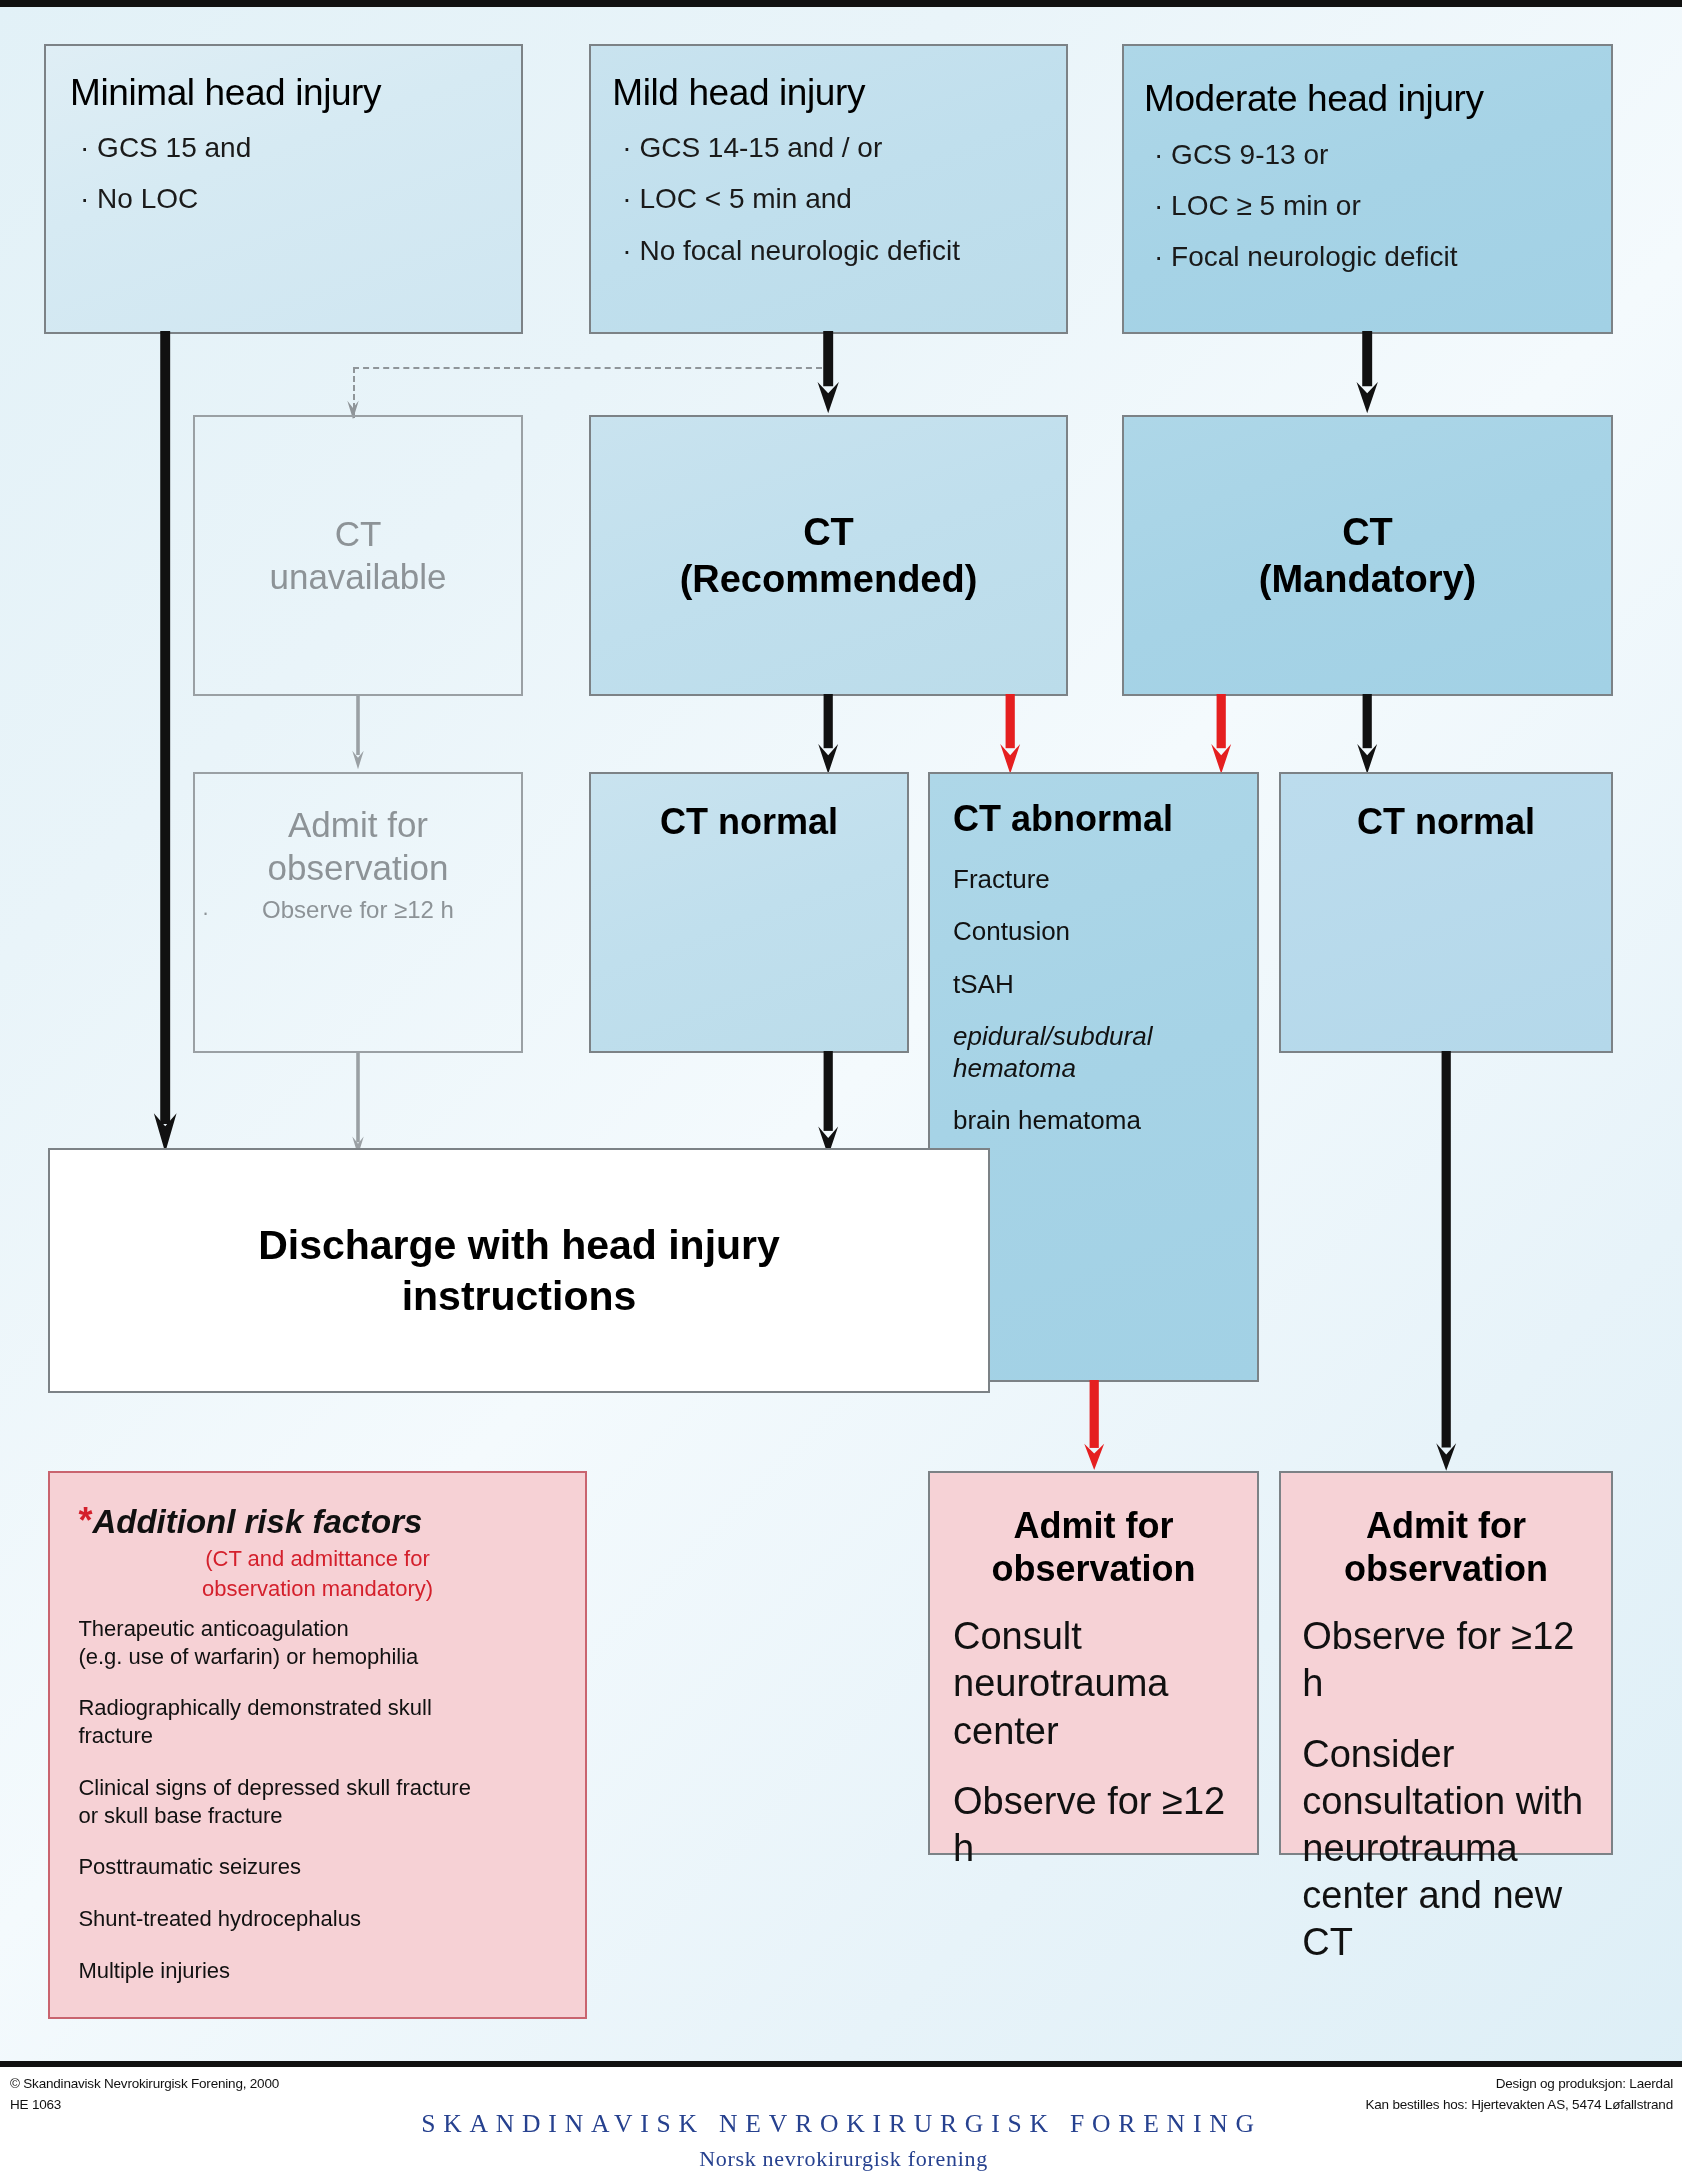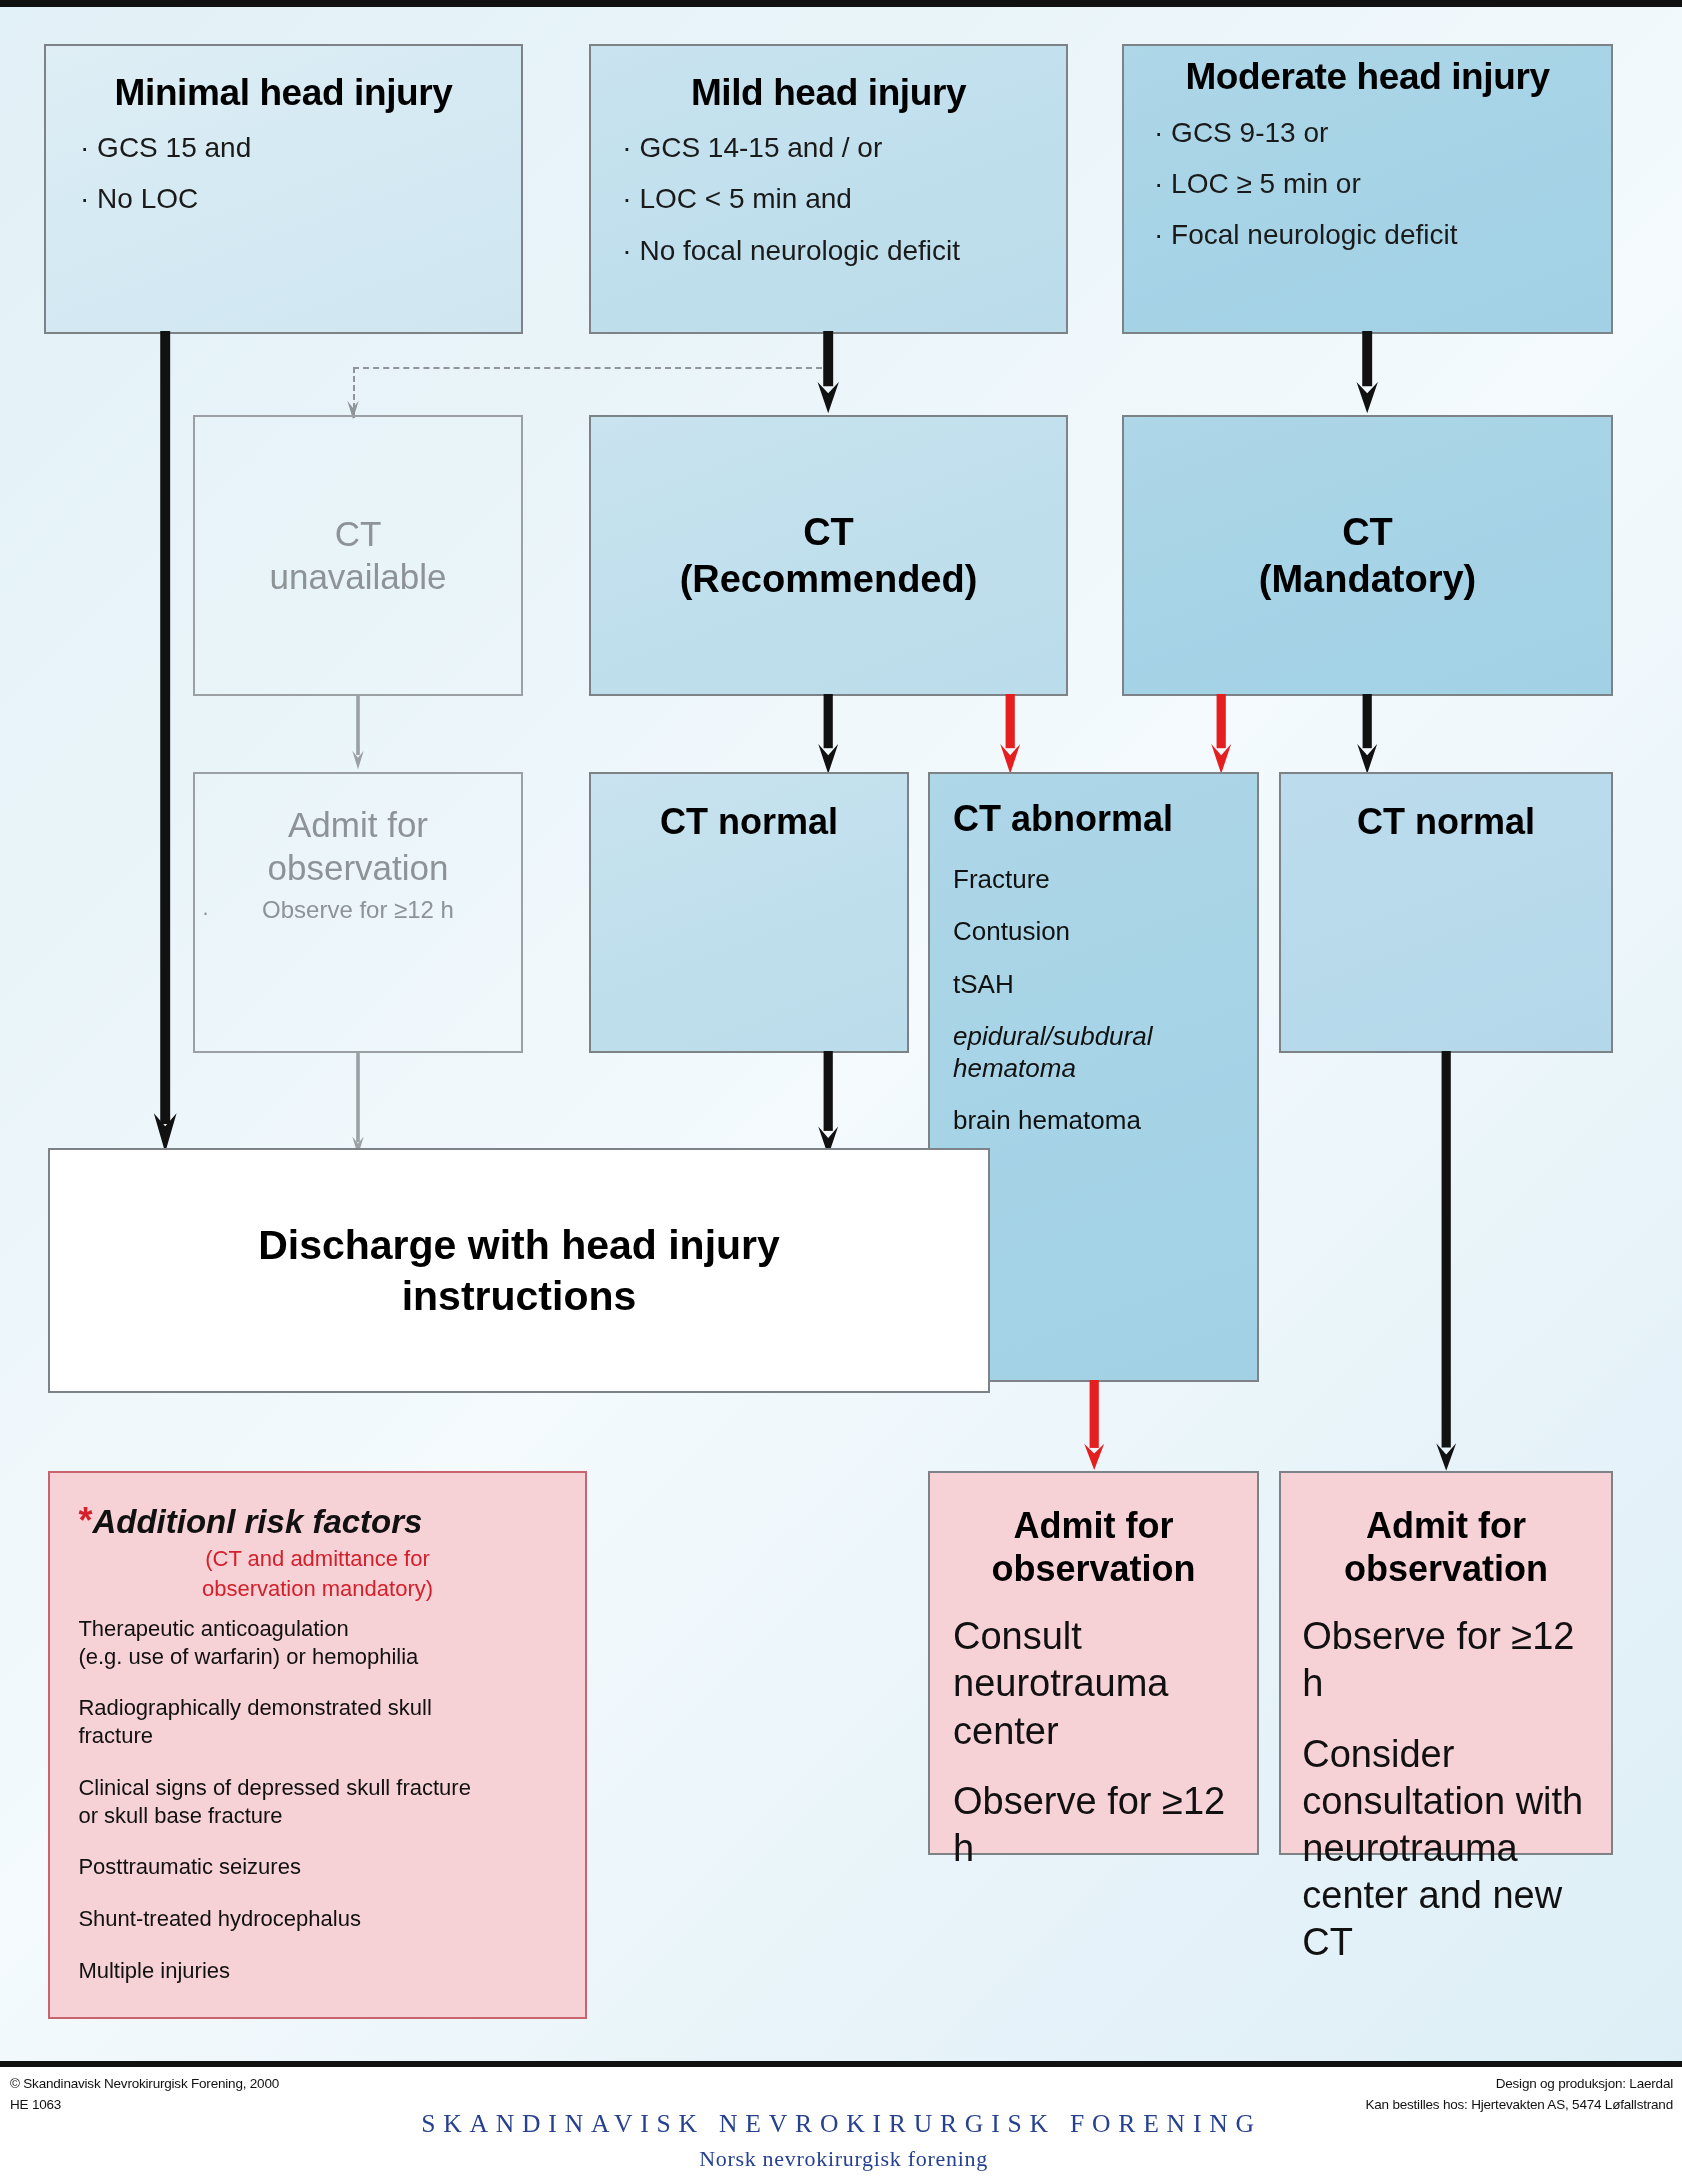--- a/index.html
+++ b/index.html
@@ -21,21 +21,21 @@
 
   .box{position:absolute;box-sizing:border-box;border:2.8px solid #7c8286;}
   .blue1{background:linear-gradient(160deg,#dfeef5 0%,#d6eaf3 40%,#cfe6f1 100%);}
   .blue2{background:linear-gradient(160deg,#c9e3ef 0%,#c0dfed 50%,#bbdcea 100%);}
   .blue3{background:linear-gradient(160deg,#aed7e8 0%,#a6d3e6 50%,#a2d1e5 100%);}
   .blue4{background:linear-gradient(160deg,#bcdced 0%,#b4d8ea 100%);}
   .ghost{background:transparent;border:2.1px solid #9aa0a4;}
   .white{background:#ffffff;}
   .pink{background:#f6d2d6;border:2.8px solid #7c8286;}
   .pinkbox{background:#f6d1d5;border:2.1px solid #c9646f;}
-  .hdr{font-size:37px;font-weight:bold;text-align:center;color:#000;letter-spacing:-0.4px;}
+  .hdr{font-size:37px;font-weight:normal;color:#000;letter-spacing:-0.4px;}
   .bullets{margin-top:18.5px;padding-left:10px;}
   .bullets div{font-size:28px;color:#1a1a1a;margin-bottom:20px;line-height:1.12;white-space:nowrap;}
   .bullets div::before{content:"· ";}
 
   .ctbig{font-size:38px;font-weight:bold;text-align:center;line-height:1.22;color:#000;}
   .ghosttext{font-size:35px;text-align:center;line-height:1.22;color:#8d9397;font-weight:400;}
   .ghostsmall{font-size:24px;text-align:center;color:#8d9397;}
 
   .ctres{font-size:36px;font-weight:bold;color:#000;}
   .abn-list div{font-size:26px;color:#111;line-height:1.2;margin-bottom:21.3px;}
@@ -77,21 +77,21 @@
 
   <div class="box blue2" style="left:589px;top:44px;width:479px;height:290px;padding:25.6px 21.3px;">
     <div class="hdr">Mild head injury</div>
     <div class="bullets">
       <div>GCS 14-15 and / or</div>
       <div>LOC &lt; 5 min and</div>
       <div>No focal neurologic deficit</div>
     </div>
   </div>
 
-  <div class="box blue3" style="left:1122px;top:44px;width:491px;height:290px;padding:10px 20px;">
+  <div class="box blue3" style="left:1122px;top:44px;width:491px;height:290px;padding:32px 20px;">
     <div class="hdr">Moderate head injury</div>
     <div class="bullets">
       <div>GCS 9-13 or</div>
       <div>LOC ≥ 5 min or</div>
       <div>Focal neurologic deficit</div>
     </div>
   </div>
 
   <svg class="arrow" style="left:151px;top:331px;width:28.4px;height:825px;" viewBox="0 0 40 1160" preserveAspectRatio="none">
     <path d="M20 0 L20 1115" stroke="#111" stroke-width="14" fill="none"></path>

